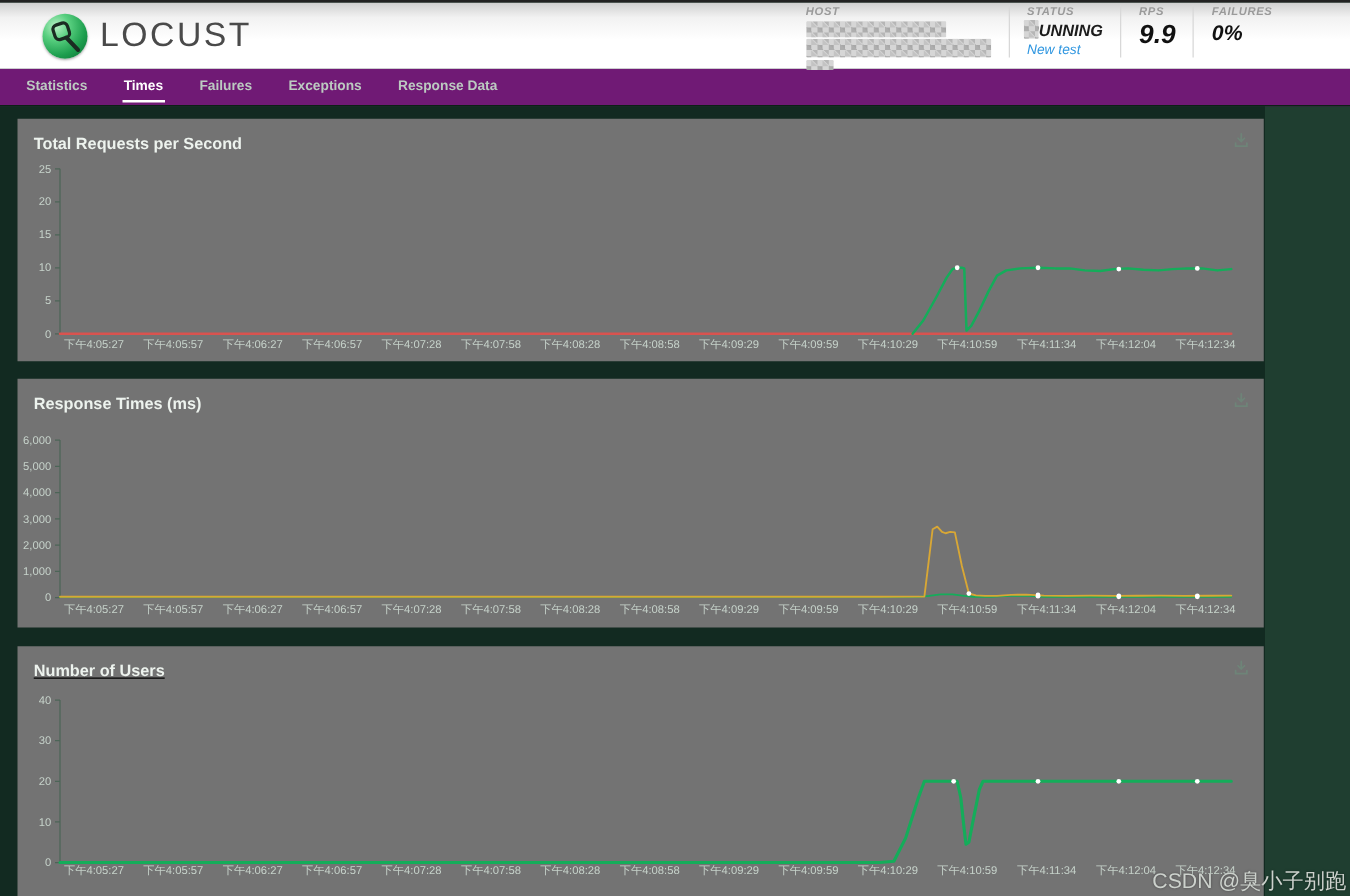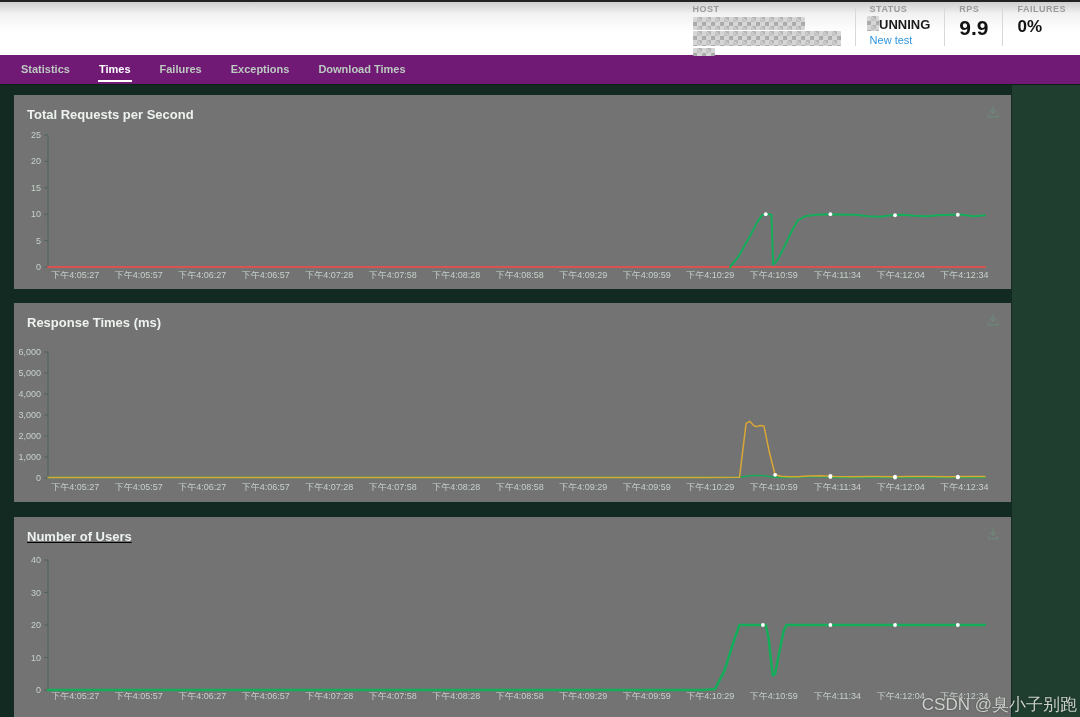--- a/index.html
+++ b/index.html
@@ -8,21 +8,21 @@
 
   
   .header { height:55px; background:linear-gradient(#cfcfcf 0px, #f2f2f2 12px, #ffffff 30px);
             border-top:2px solid #222; display:flex; align-items:center; position:relative; }
   .logo-wrap { display:flex; align-items:center; margin-left:34px; }
   .logo-circle { width:36px; height:36px; border-radius:50%;
     background:radial-gradient(circle at 30% 28%, #b9f0c6 0%, #58cf7f 30%, #1d9e4e 65%, #0a6b31 100%);
     position:relative; box-shadow:0 1px 2px rgba(0,0,0,.35); flex:0 0 auto; }
   .logo-text { font-size:27px; letter-spacing:2px; color:#4a4a4a; font-weight:400; margin-left:10px; }
 
-  .header-right { margin-left:auto; display:flex; align-items:flex-start; margin-top:2px; }
+  .header-right { margin-left:auto; display:flex; align-items:flex-start; padding-right:48px; margin-top:2px;font-style:italic; }
   .hcol { padding:0 14px; position:relative; min-height:42px; }
   .hcol + .hcol { border-left:1px solid #d8d8d8; }
   .hlabel { font-size:9px; font-weight:bold; color:#9a9a9a; letter-spacing:.5px; margin-bottom:3px; }
   .mosaic { background-color:#d6d6d6;
     background-image:linear-gradient(45deg,#aeaeae 25%,transparent 25%,transparent 75%,#b6b6b6 75%),
                      linear-gradient(45deg,#c3c3c3 25%,transparent 25%,transparent 75%,#a8a8a8 75%);
     background-size:9px 9px; background-position:0 0,4px 5px; border-radius:1px; }
   .host-m1 { width:112px; height:13px; margin-top:1px; }
   .host-m2 { width:148px; height:15px; margin-top:1px; }
   .host-m3 { width:22px; height:8px; margin-top:2px; }
@@ -52,20 +52,29 @@
   .p1 .chart-svg-wrap { height:164px; } .p2 .chart-svg-wrap { height:172px; } .p3 .chart-svg-wrap { height:172px; }
   svg.chart { display:block; width:997px; }
 
   .watermark { position:absolute; right:3px; bottom:1px; color:#ccd1cc; font-size:17px;
                text-shadow:0 0 2px rgba(0,0,0,.4); }
 </style>
 </head>
 <body>
 
 <div class="header">
+  <div class="logo-wrap">
+    <div class="logo-circle">
+      <svg width="36" height="36" viewBox="0 0 36 36" style="position:absolute;left:0;top:0">
+        <rect x="9" y="8" width="12" height="12" rx="3.5" fill="none" stroke="#1b2b22" stroke-width="2.6" transform="rotate(-18 15 14)"></rect>
+        <line x1="19" y1="19" x2="28.5" y2="29" stroke="#1b2b22" stroke-width="3.2" stroke-linecap="round"></line>
+      </svg>
+    </div>
+    <div class="logo-text">LOCUST</div>
+  </div>
 
   <div class="header-right">
     <div class="hcol" style="min-width:170px">
       <div class="hlabel">HOST</div>
       <div class="mosaic host-m1"></div>
       <div class="mosaic host-m2"></div>
       <div class="mosaic host-m3"></div>
     </div>
     <div class="hcol" style="min-width:78px">
       <div class="hlabel">STATUS</div>
@@ -84,21 +93,21 @@
       <div class="mid-num">0%</div>
     </div>
   </div>
 </div>
 
 <div class="nav">
   <div class="tab">Statistics</div>
   <div class="tab active">Times</div>
   <div class="tab">Failures</div>
   <div class="tab">Exceptions</div>
-  <div class="tab">Download Times</div>
+  <div class="tab">Response Data</div>
 </div>
 
 <div class="charts-container">
 
   <div class="panel panel-1 p1">
     <div class="panel-title">Total Requests per Second</div>
     <div class="dl-btn">
       <svg width="14" height="14" viewBox="0 0 14 14" fill="none" stroke="#6e8478" stroke-width="1.4" stroke-linecap="round">
         <path d="M7 2 v6 M4.4 5.6 L7 8.2 L9.6 5.6"></path>
           <path d="M2.5 9.5 v2.3 h9 v-2.3"></path>

